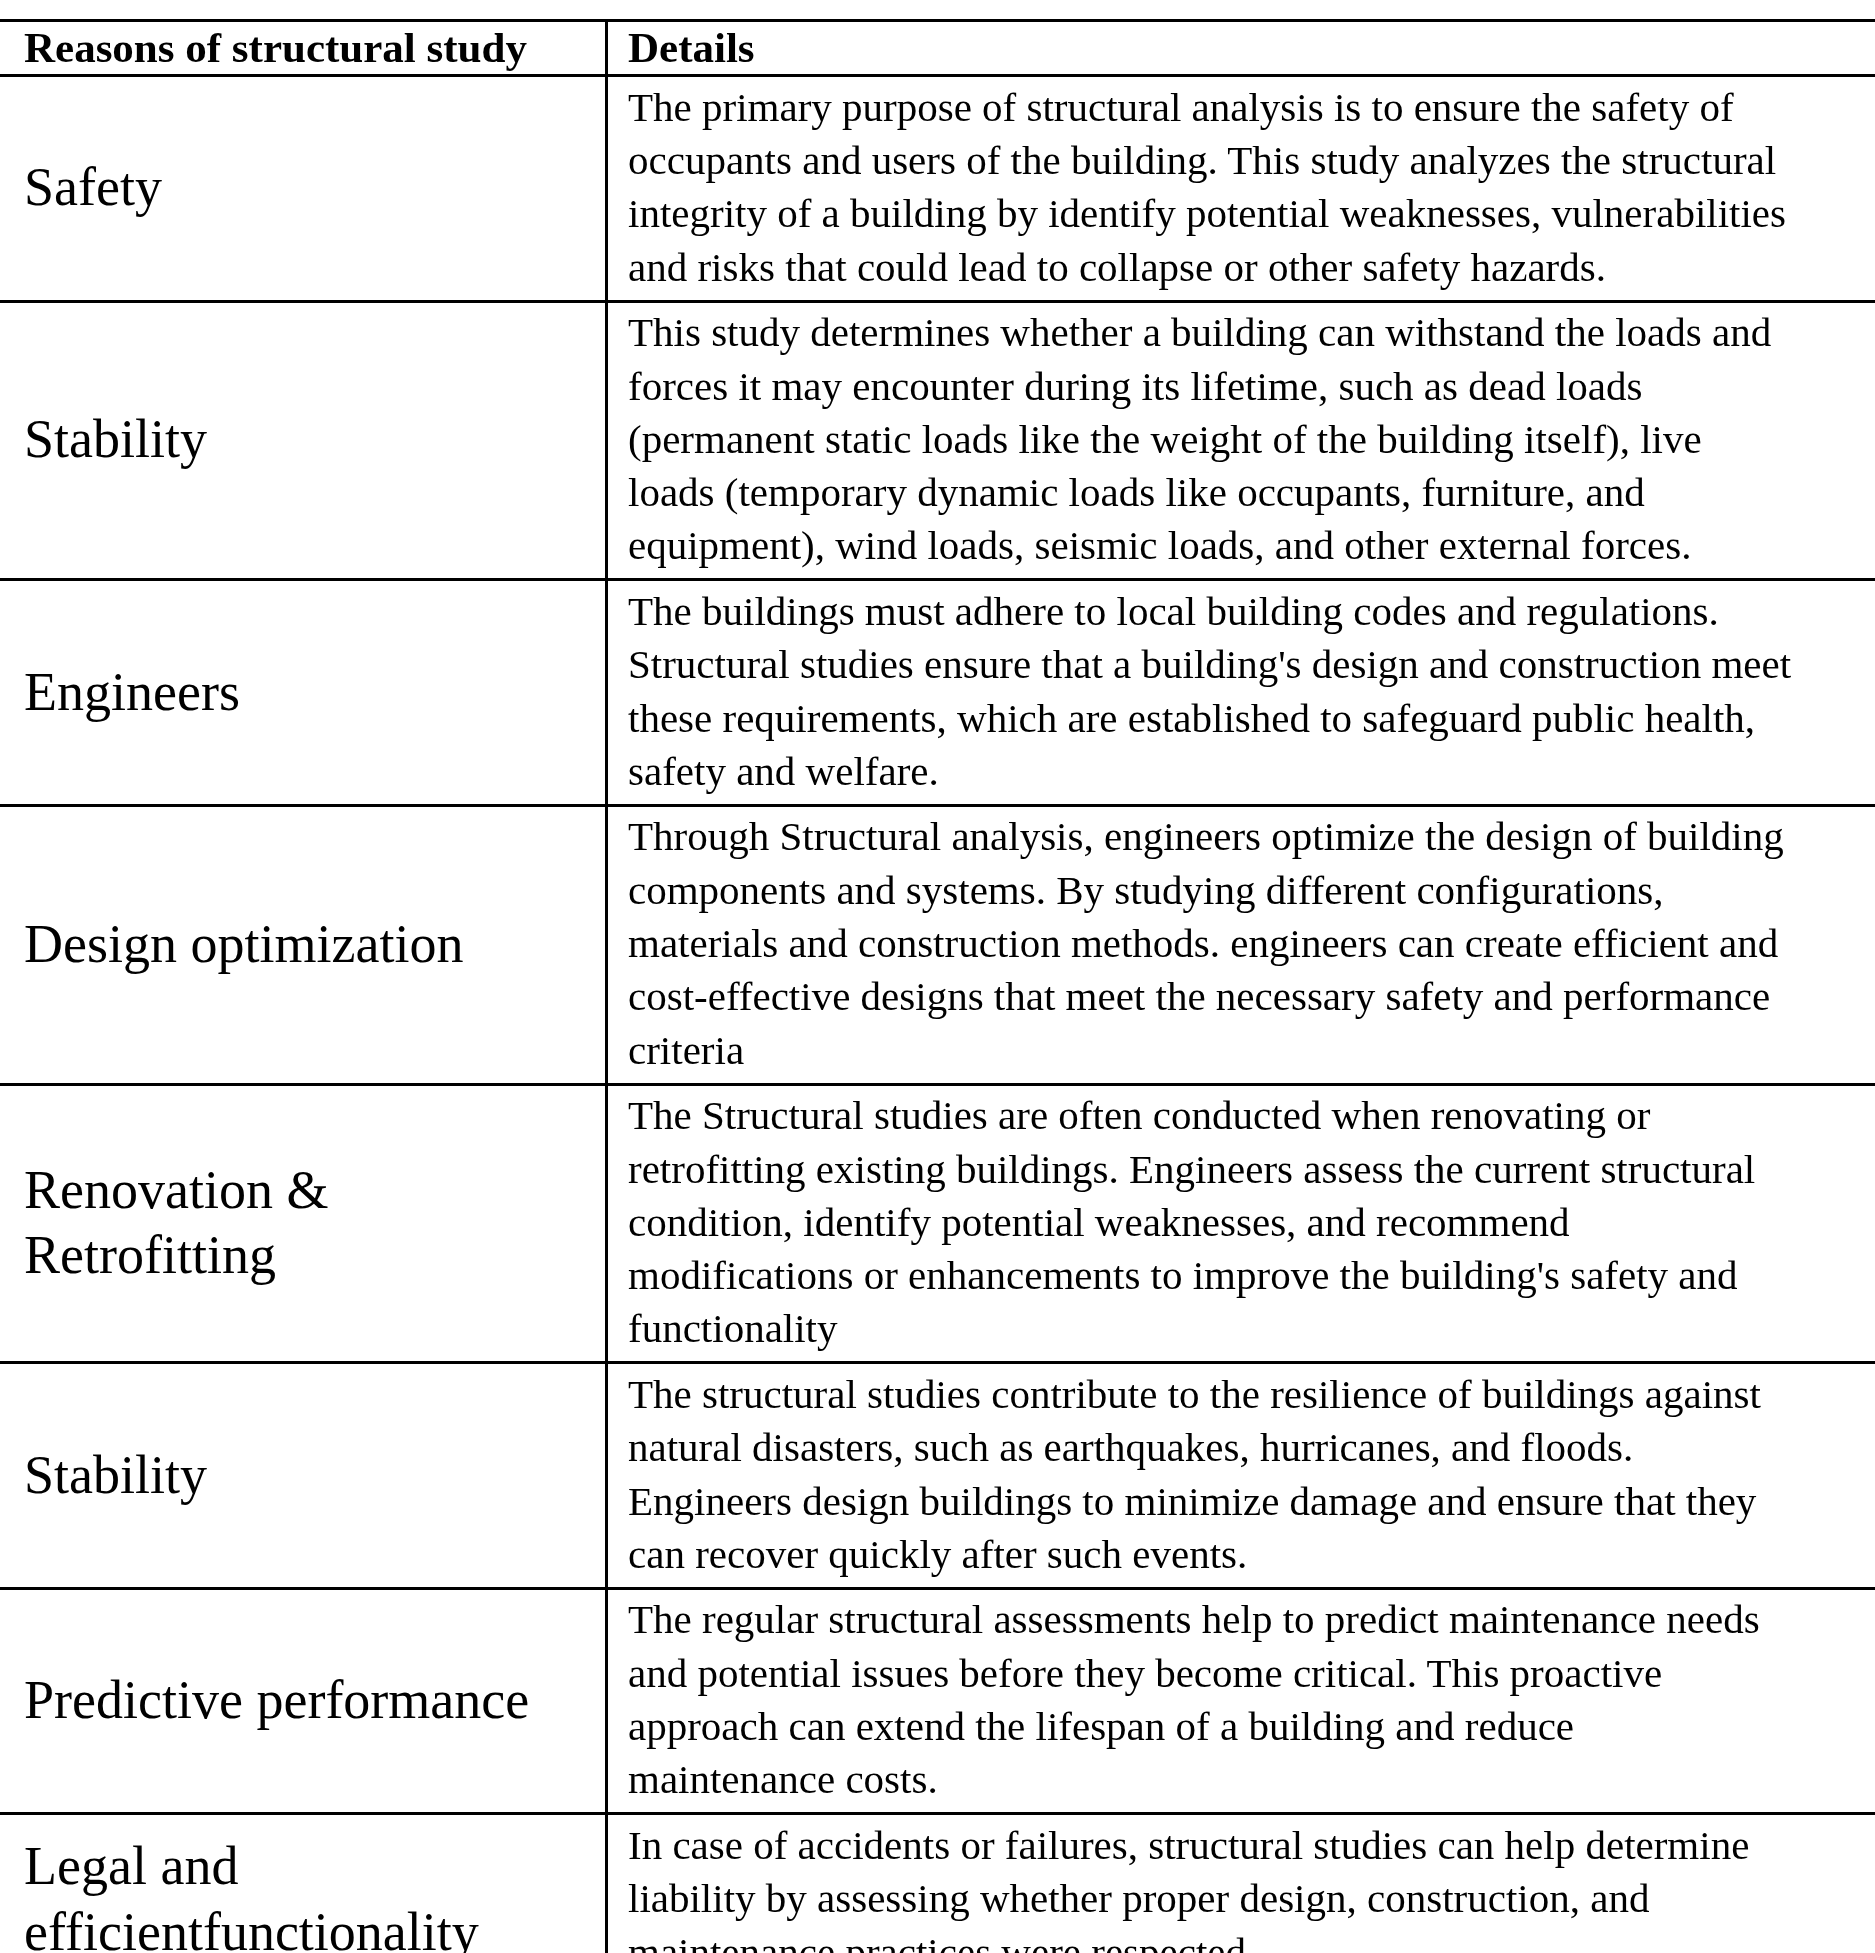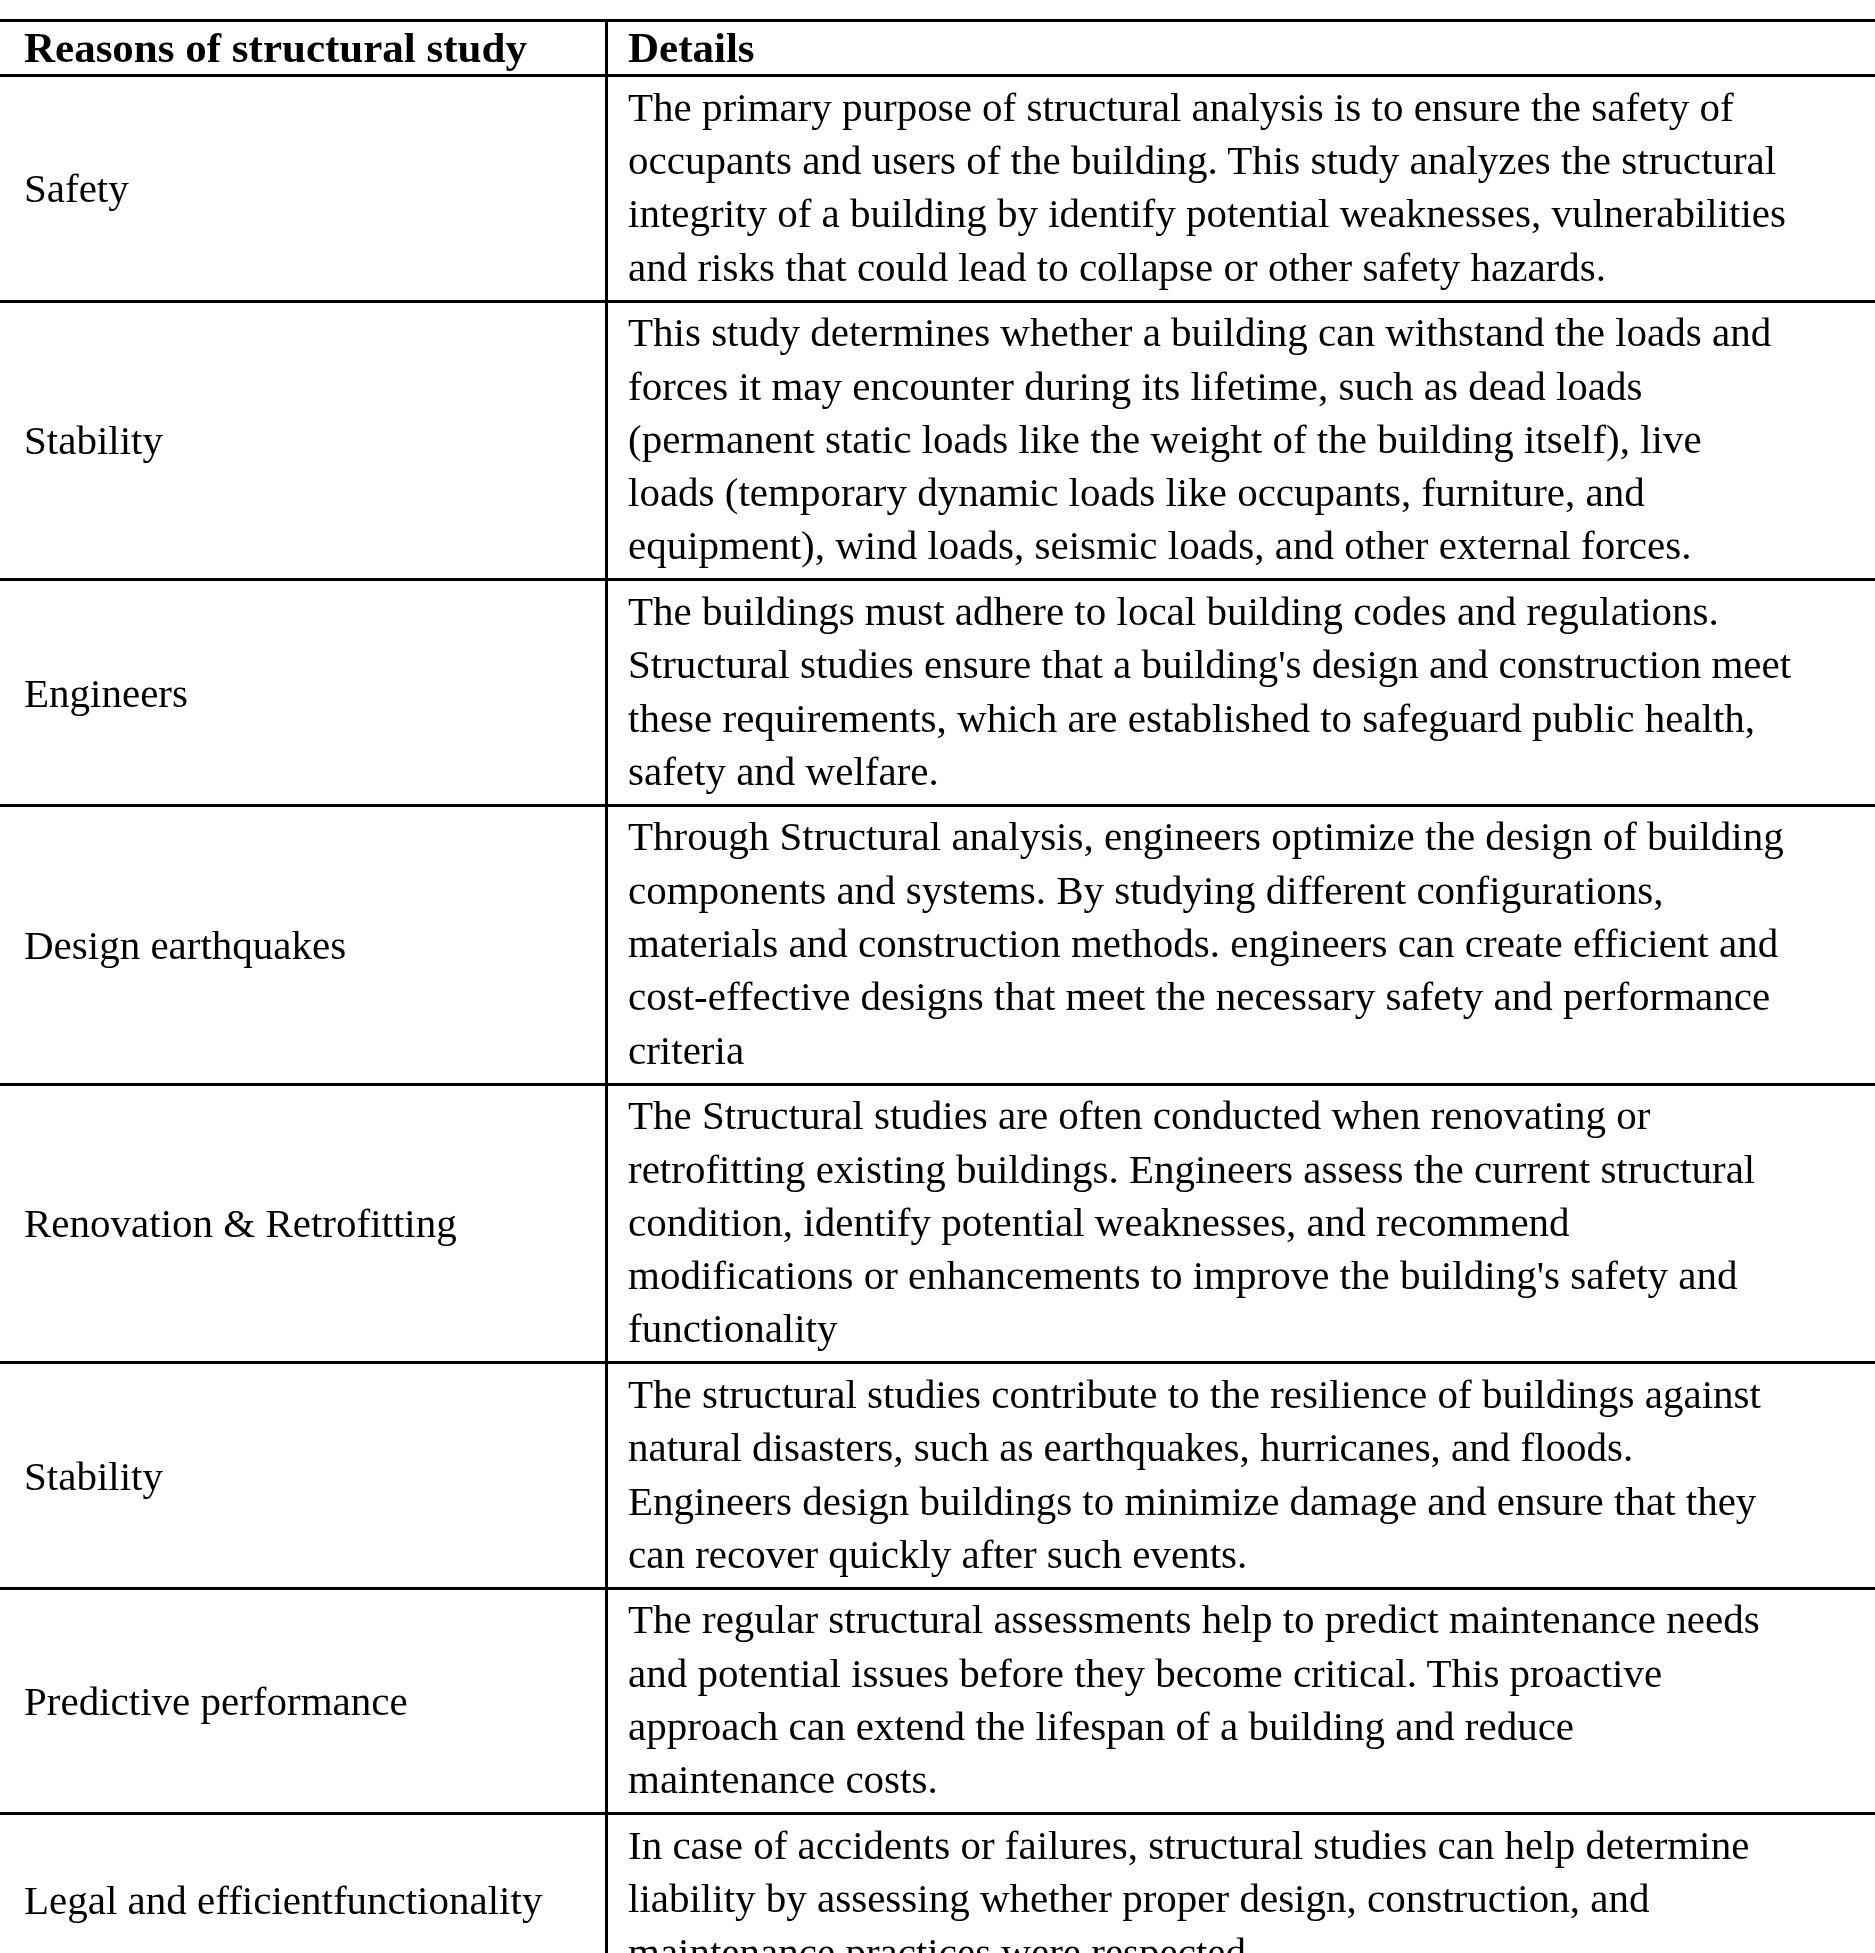--- a/index.html
+++ b/index.html
@@ -62,21 +62,21 @@
     font-weight: bold;
     font-size: 43px;
     line-height: 1.22;
     padding: 7.5px 0 9.3px 0;
   }
   thead th.cell-reason { padding-left: 24px; }
   thead th.cell-details { padding-left: 20.5px; }
 
   
   tbody td.cell-reason {
-    font-size: 41px;
+    font-size: 54px;
     line-height: 1.22;
     padding: 9.3px 13px 9.3px 24px;
     vertical-align: middle;
   }
 
   tbody td.cell-details {
     font-size: 41px;
     line-height: 1.30;
     padding: 3.7px 0 5.6px 20.5px;
     vertical-align: top;
@@ -111,21 +111,21 @@
           </tr>
           <tr>
             <td class="cell-reason">Stability</td>
             <td class="cell-details"><span class="detail-line">This study determines whether a building can withstand the loads and</span><span class="detail-line">forces it may encounter during its lifetime, such as dead loads</span><span class="detail-line">(permanent static loads like the weight of the building itself), live</span><span class="detail-line">loads (temporary dynamic loads like occupants, furniture, and</span><span class="detail-line">equipment), wind loads, seismic loads, and other external forces.</span></td>
           </tr>
           <tr>
             <td class="cell-reason">Engineers</td>
             <td class="cell-details"><span class="detail-line">The buildings must adhere to local building codes and regulations.</span><span class="detail-line">Structural studies ensure that a building's design and construction meet</span><span class="detail-line">these requirements, which are established to safeguard public health,</span><span class="detail-line">safety and welfare.</span></td>
           </tr>
           <tr>
-            <td class="cell-reason">Design earthquakes</td>
+            <td class="cell-reason">Design optimization</td>
             <td class="cell-details"><span class="detail-line">Through Structural analysis, engineers optimize the design of building</span><span class="detail-line">components and systems. By studying different configurations,</span><span class="detail-line">materials and construction methods. engineers can create efficient and</span><span class="detail-line">cost-effective designs that meet the necessary safety and performance</span><span class="detail-line">criteria</span></td>
           </tr>
           <tr>
             <td class="cell-reason">Renovation &amp; Retrofitting</td>
             <td class="cell-details"><span class="detail-line">The Structural studies are often conducted when renovating or</span><span class="detail-line">retrofitting existing buildings. Engineers assess the current structural</span><span class="detail-line">condition, identify potential weaknesses, and recommend</span><span class="detail-line">modifications or enhancements to improve the building's safety and</span><span class="detail-line">functionality</span></td>
           </tr>
           <tr>
             <td class="cell-reason">Stability</td>
             <td class="cell-details"><span class="detail-line">The structural studies contribute to the resilience of buildings against</span><span class="detail-line">natural disasters, such as earthquakes, hurricanes, and floods.</span><span class="detail-line">Engineers design buildings to minimize damage and ensure that they</span><span class="detail-line">can recover quickly after such events.</span></td>
           </tr>

